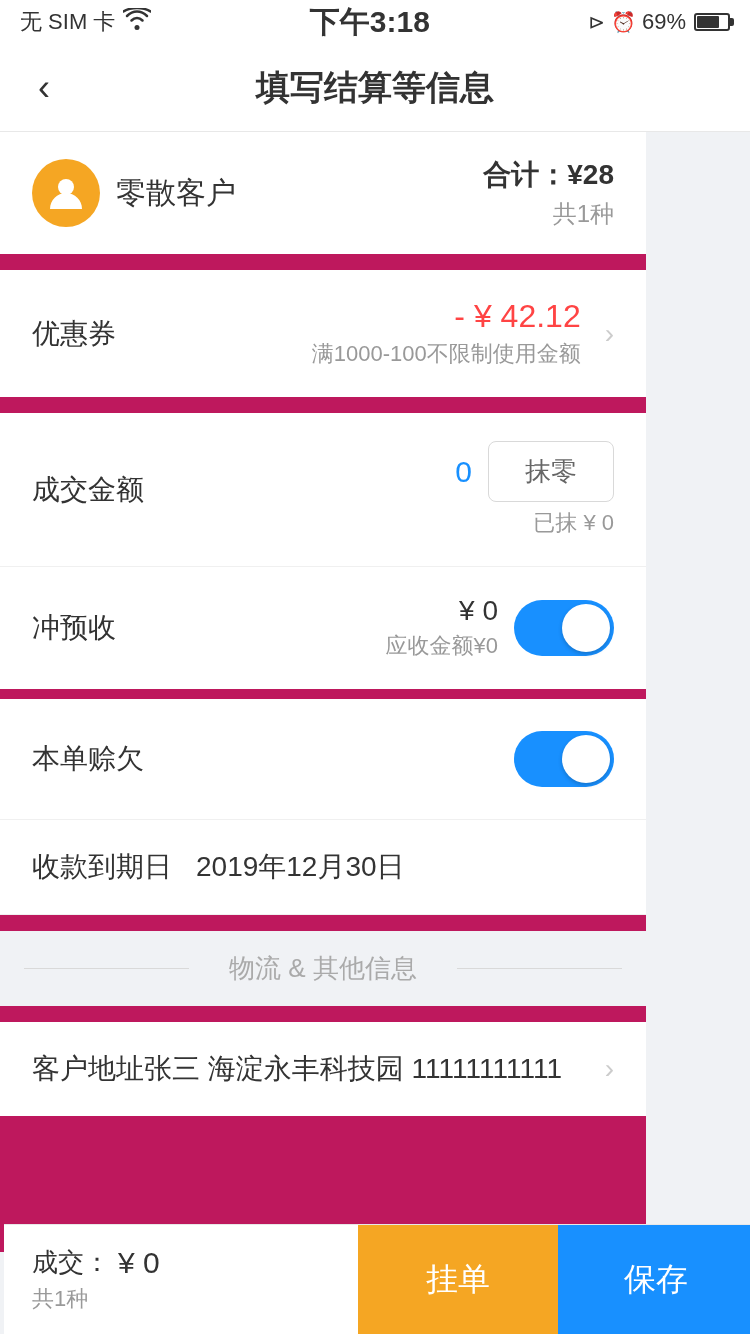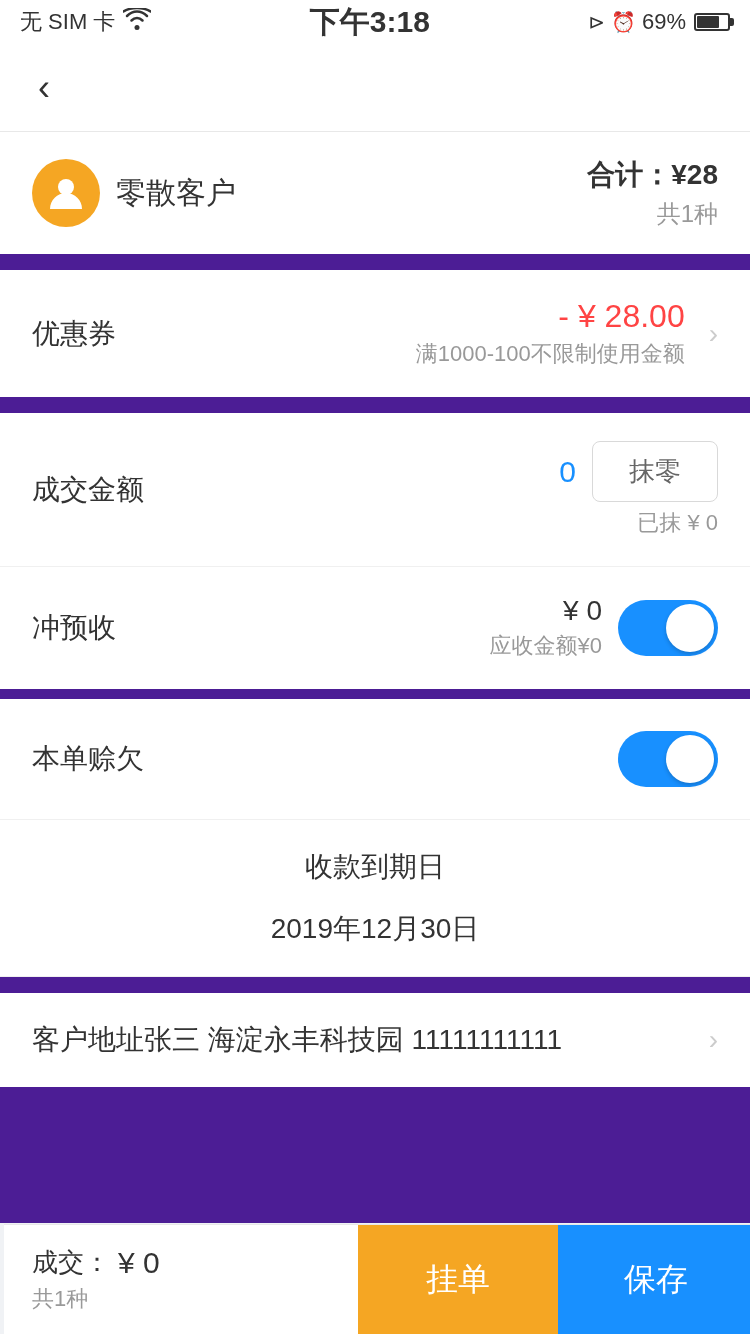--- a/index.html
+++ b/index.html
@@ -91,22 +91,22 @@
       padding: 10px;
     }
     .nav-title {
       font-size: 34px;
       font-weight: 600;
       color: #333;
     }
 
     
     .content {
-      width: 750px;
-      background: #4c1d95;
+      width: 646px;
+      background: #be185d;
       padding-bottom: 120px;
     }
 
     
     .section {
       background: #fff;
       margin-bottom: 16px;
     }
 
     
@@ -259,21 +259,20 @@
     }
 
     
     .due-date-row {
       background: #fff;
       padding: 28px 32px;
       display: flex;
       align-items: center;
       gap: 24px;
       border-bottom: 1px solid #f0f0f0;
-      flex-direction: column;
     }
     .due-date-label {
       font-size: 28px;
       color: #333;
       flex-shrink: 0;
     }
     .due-date-value {
       font-size: 28px;
       color: #333;
     }
@@ -392,20 +391,21 @@
     <span style="font-size:20px;">⏰</span>
     <span>69%</span>
     <div class="battery-icon">
       <div class="battery-fill"></div>
     </div>
   </div>
 </div>
 
 <div class="nav-bar">
   <div class="nav-back">‹</div>
+  <div class="nav-title">填写结算等信息</div>
 </div>
 
 <div class="content">
 
   <div class="customer-row section">
     <div class="customer-left">
       <div class="customer-avatar">
         <svg class="avatar-icon" viewBox="0 0 40 40">
           <circle cx="20" cy="14" r="8" fill="#fff"></circle>
           <path d="M4 36c0-8.8 7.2-16 16-16s16 7.2 16 16" fill="#fff"></path>
@@ -419,21 +419,21 @@
       </div>
       <div class="total-count">共1种</div>
     </div>
   </div>
 
   <div class="section">
     <div class="row-item">
       <span class="row-label">优惠券</span>
       <div class="row-right">
         <div class="row-discount">
-          <div class="discount-amount">- ¥ 28.00</div>
+          <div class="discount-amount">- ¥ 42.12</div>
           <div class="discount-desc">满1000-100不限制使用金额</div>
         </div>
         <span class="chevron-right">›</span>
       </div>
     </div>
   </div>
 
   <div class="charge-section">
 
     <div class="row-item">
@@ -478,20 +478,25 @@
         </div>
       </div>
     </div>
 
     <div class="due-date-row">
       <span class="due-date-label">收款到期日</span>
       <span class="due-date-value">2019年12月30日</span>
     </div>
   </div>
 
+  <div class="logistics-section">
+    <div class="divider-line"></div>
+    <span class="divider-text">物流 &amp; 其他信息</span>
+    <div class="divider-line"></div>
+  </div>
 
   <div class="section">
     <div class="address-row">
       <span class="address-label">客户地址</span>
       <span class="address-value">张三 海淀永丰科技园 11111111111</span>
       <span class="chevron-right" style="color:#ccc;font-size:28px;margin-left:8px;">›</span>
     </div>
   </div>
 
 </div>

